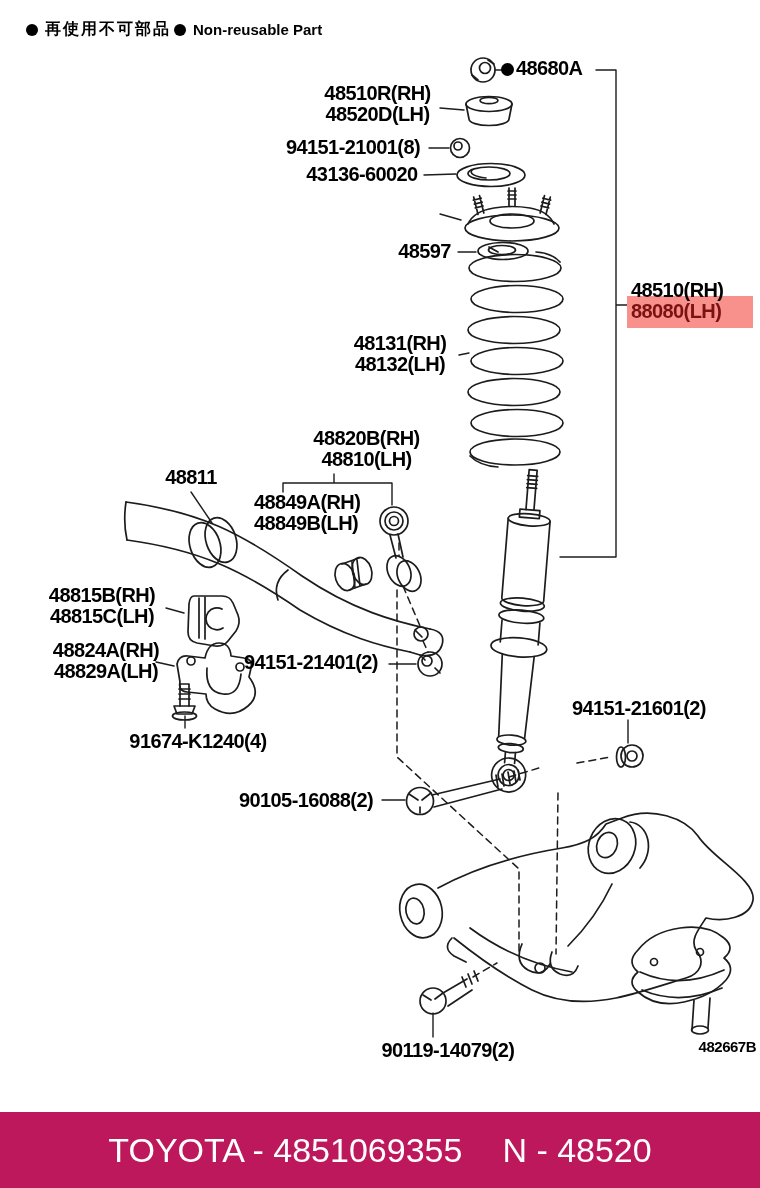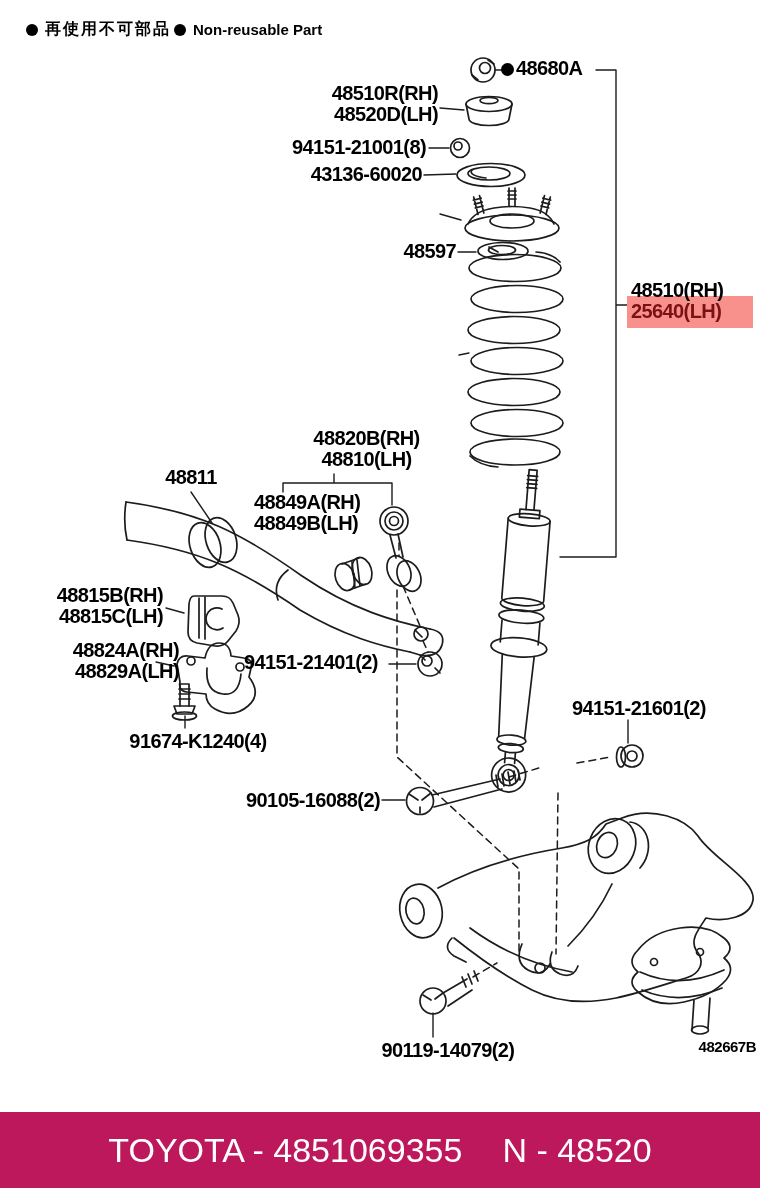--- a/index.html
+++ b/index.html
@@ -1,21 +1,21 @@
 <!DOCTYPE html>
 <html><head>
 <meta charset="utf-8">
 <style>
   *{margin:0;padding:0;box-sizing:border-box}
   html,body{width:760px;height:1188px}
   body{position:relative;background:#ffffff;font-family:"Liberation Sans",sans-serif;overflow:hidden}
   .canvas{position:absolute;inset:0}
   svg.art{position:absolute;left:0;top:0}
   .lbl{position:absolute;font-weight:700;font-size:20px;line-height:21px;letter-spacing:-0.6px;color:#000;white-space:nowrap;cursor:pointer}
-  .r{text-align:right}
+  .r{text-align:center}
   .c{text-align:center}
   .legend{position:absolute;left:26px;top:19px;display:flex;flex-direction:row;gap:3px}
   .legend-row{display:flex;align-items:center;gap:7px}
   .dot{width:12px;height:12px;border-radius:50%;background:#000;flex:0 0 12px}
   .legend-jp{font-size:16px;font-weight:700;letter-spacing:2px}
   .legend-en{font-size:15px;font-weight:700}
   .inline-dot{display:inline-block;width:13px;height:13px;border-radius:50%;background:#000;margin-right:2px;vertical-align:-1px}
   .hl-wrap{position:absolute;left:631px;top:280px;width:122px;font-weight:700;font-size:20px;line-height:21px;letter-spacing:-0.6px;white-space:nowrap;cursor:pointer}
   .hl-bg{position:absolute;left:-4px;top:16px;width:126px;height:32px;background:#f8918c}
   .hl-line1{position:relative;color:#000}
@@ -247,23 +247,27 @@
   <div class="lbl r" style="left:280px;top:137px;width:146px"><span>94151-21001(8)</span></div>
 
   <div class="lbl r" style="left:302px;top:164px;width:120px"><span>43136-60020</span></div>
 
 
   <div class="lbl r" style="left:393px;top:241px;width:63px"><span>48597</span></div>
 
   <div class="hl-wrap">
     <div class="hl-bg"></div>
     <div class="hl-line1">48510(RH)</div>
-    <div class="hl-line2">25640(LH)</div>
-  </div>
-
+    <div class="hl-line2">88080(LH)</div>
+  </div>
+
+  <div class="lbl r" style="left:344px;top:333px;width:112px">
+    <div>48131(RH)</div>
+    <div>48132(LH)</div>
+  </div>
 
   <div class="lbl c" style="left:307px;top:428px;width:119px">
     <div>48820B(RH)</div>
     <div>48810(LH)</div>
   </div>
 
   <div class="lbl" style="left:254px;top:492px;width:137px">
     <div>48849A(RH)</div>
     <div>48849B(LH)</div>
   </div>

